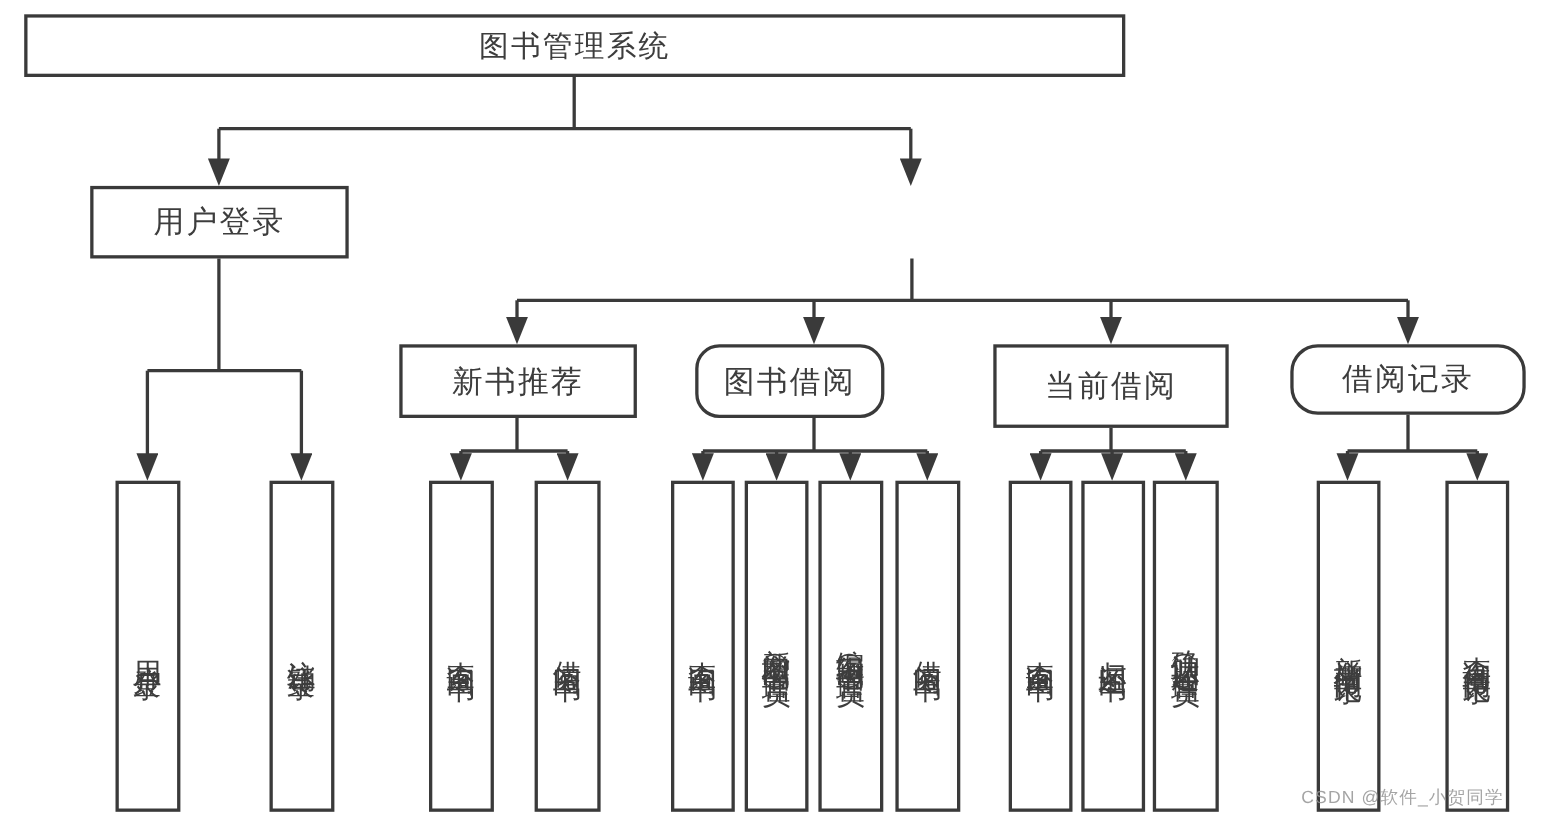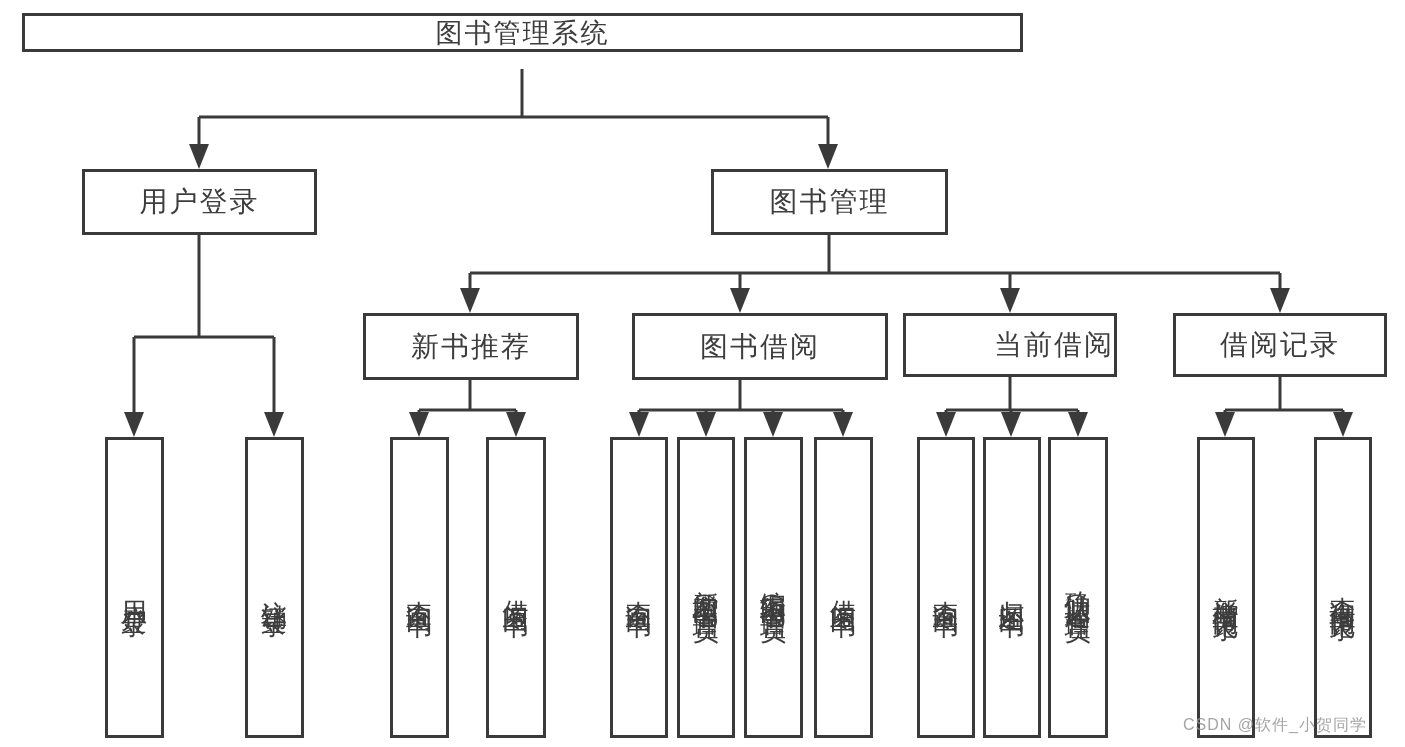--- a/index.html
+++ b/index.html
@@ -94,41 +94,38 @@
 
       <g>
         <path d="M1280 377 V410"></path>
         <path d="M1225 410 H1343"></path>
         <path d="M1225 410 V432" marker-end="url(#arrow)"></path>
         <path d="M1343 410 V432" marker-end="url(#arrow)"></path>
       </g>
     </g>
   </svg>
 
-  <div class="hbox" style="left:22px; top:13px; width:1001px; height:39px; font-size:27px;">
+  <div class="hbox" style="left:22px; top:13px; width:1001px; height:57px; font-size:27px;">
     <span>图书管理系统</span>
   </div>
 
   <div class="hbox" style="left:82px; top:169px; width:235px; height:66px;">
     <span>用户登录</span>
   </div>
-  <div class="hbox" style="left:711px; top:169px; width:237px; height:66px;">
-    <span>图书管理</span>
-  </div>
 
   <div class="hbox" style="left:363px; top:313px; width:216px; height:67px;">
     <span>新书推荐</span>
   </div>
-  <div class="hbox" style="left:632px; top:313px; width:256px; height:67px;">
+  <div class="hbox" style="left:632px; top:313px; width:172px; height:67px;border-radius:22px;">
     <span>图书借阅</span>
   </div>
-  <div class="hbox" style="left:903px; top:313px; width:214px; height:64px;justify-content:flex-end;">
+  <div class="hbox" style="left:903px; top:313px; width:214px; height:76px;">
     <span>当前借阅</span>
   </div>
-  <div class="hbox" style="left:1173px; top:313px; width:214px; height:64px;">
+  <div class="hbox" style="left:1173px; top:313px; width:214px; height:64px;border-radius:25px;">
     <span>借阅记录</span>
   </div>
 
   <div class="vbox" style="left:105px;">
     <span class="vtext">用户登录</span>
   </div>
   <div class="vbox" style="left:245px;">
     <span class="vtext">注销登录</span>
   </div>
 

